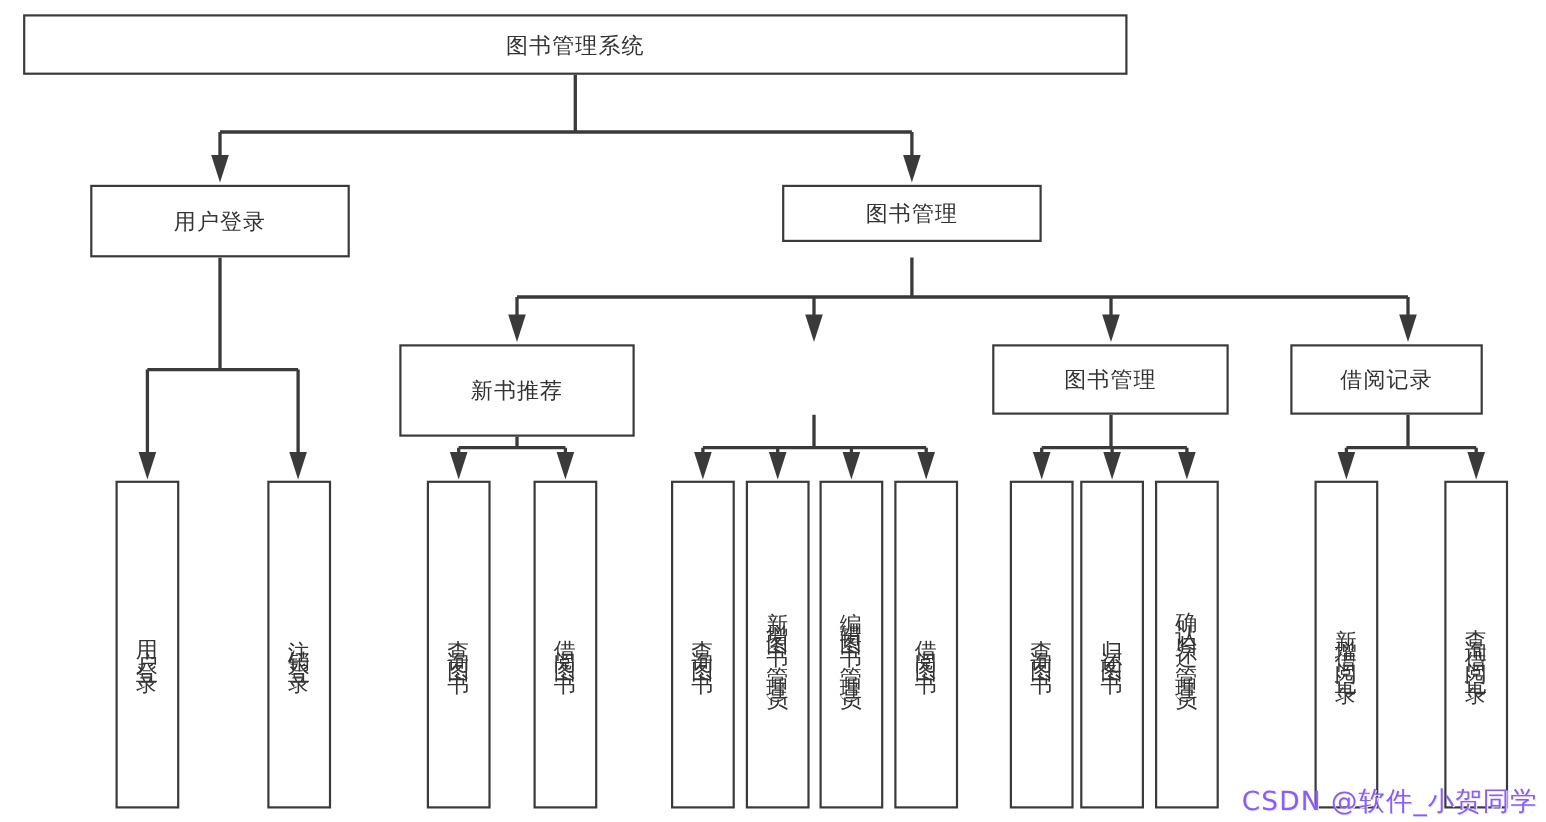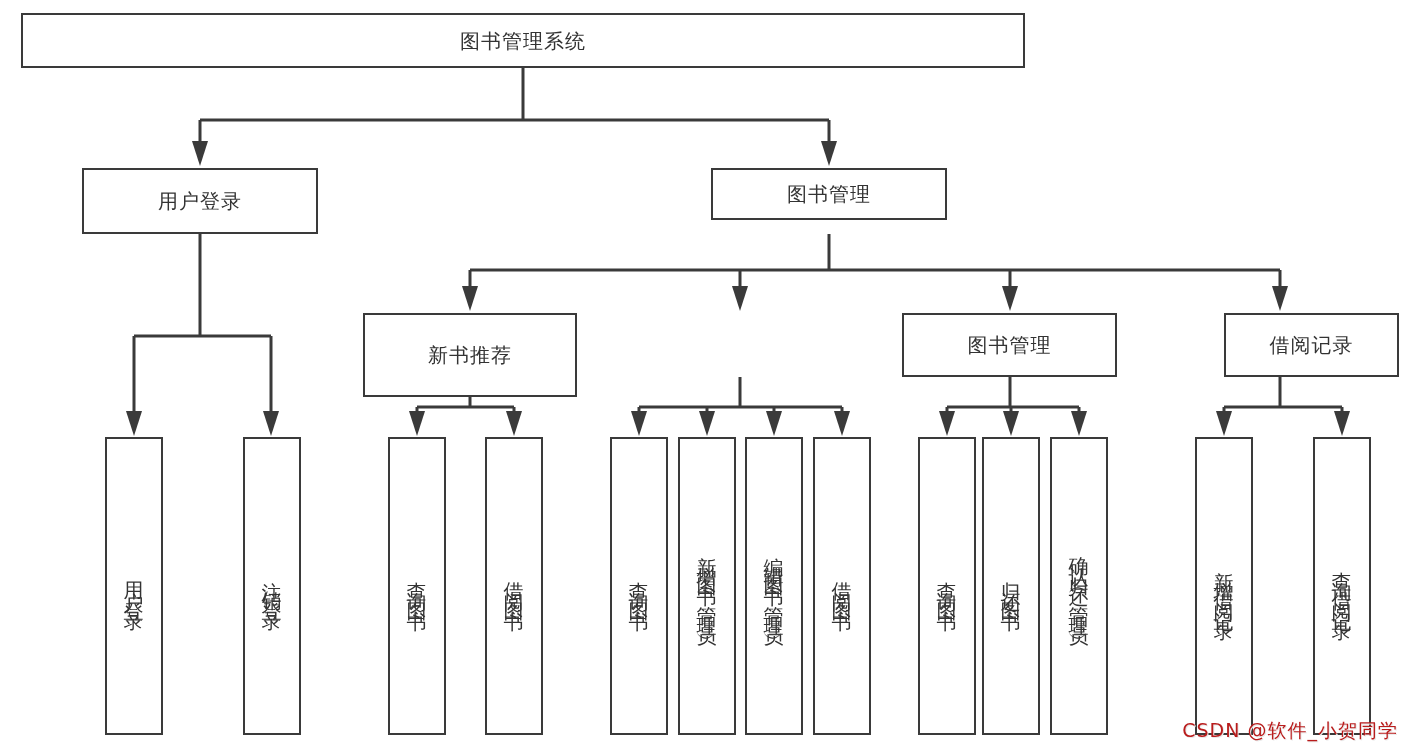--- a/index.html
+++ b/index.html
@@ -32,22 +32,22 @@
   .node.v{
     writing-mode:vertical-rl;
     text-orientation:mixed;
     letter-spacing:10px;
     white-space:normal;
   }
   .watermark{
     position:absolute;
     right:7px;
     bottom:3px;
-    font-size:19px;
-    color:#b91c1c;
+    font-size:24px;
+    color:#8b5cf6;
     letter-spacing:1px;
     text-shadow:1px 1px 0 #e8e8e8;
     text-align:center;
   }
 </style>
 </head>
 <body>
 
 <div class="canvas">
 
@@ -92,21 +92,21 @@
     </g>
   </svg>
 
   <div class="node h" style="left:21px;top:13px;width:1004px;height:55px">图书管理系统</div>
 
   <div class="node h" style="left:82px;top:168px;width:236px;height:66px">用户登录</div>
   <div class="node h" style="left:711px;top:168px;width:236px;height:52px">图书管理</div>
 
   <div class="node h" style="left:363px;top:313px;width:214px;height:84px">新书推荐</div>
   <div class="node h" style="left:902px;top:313px;width:215px;height:64px">图书管理</div>
-  <div class="node h" style="left:1224px;top:313px;width:175px;height:64px">借阅记录</div>
+  <div class="node h" style="left:1173px;top:313px;width:175px;height:64px">借阅记录</div>
 
   <div class="node v" style="left:105px;top:437px;width:58px;height:298px">用户登录</div>
   <div class="node v" style="left:243px;top:437px;width:58px;height:298px">注销登录</div>
 
   <div class="node v" style="left:388px;top:437px;width:58px;height:298px">查询图书</div>
   <div class="node v" style="left:485px;top:437px;width:58px;height:298px">借阅图书</div>
 
   <div class="node v" style="left:610px;top:437px;width:58px;height:298px">查询图书</div>
   <div class="node v" style="left:678px;top:437px;width:58px;height:298px">新增图书（管理员）</div>
   <div class="node v" style="left:745px;top:437px;width:58px;height:298px">编辑图书（管理员）</div>

